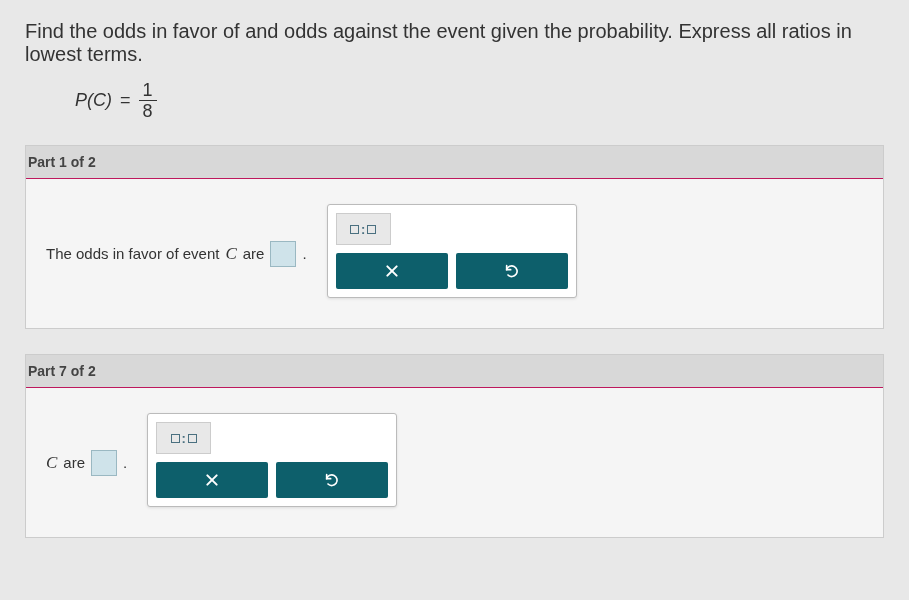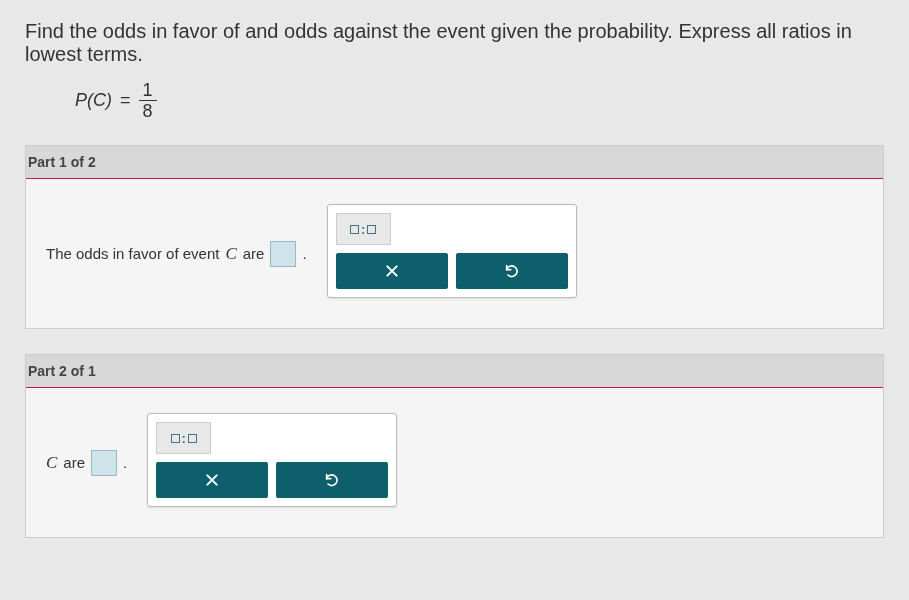--- a/index.html
+++ b/index.html
@@ -198,21 +198,21 @@
             <path d="M4 10 A 8 8 0 1 1 6 18"></path>
             <polyline points="4,4 4,10 10,10"></polyline>
           </svg>
         </button>
       </div>
     </div>
   </div>
 </div>
 
 <div class="part-section">
-  <div class="part-header">Part 2 of 1</div>
+  <div class="part-header">Part 7 of 2</div>
   <div class="part-body">
     <div class="prompt-line">
       <span class="event-c">C</span>
       <span>are</span>
       <span class="answer-box"></span>
       <span class="period">.</span>
     </div>
     <div class="toolbox">
       <div class="tool-row">
         <div class="ratio-btn">

